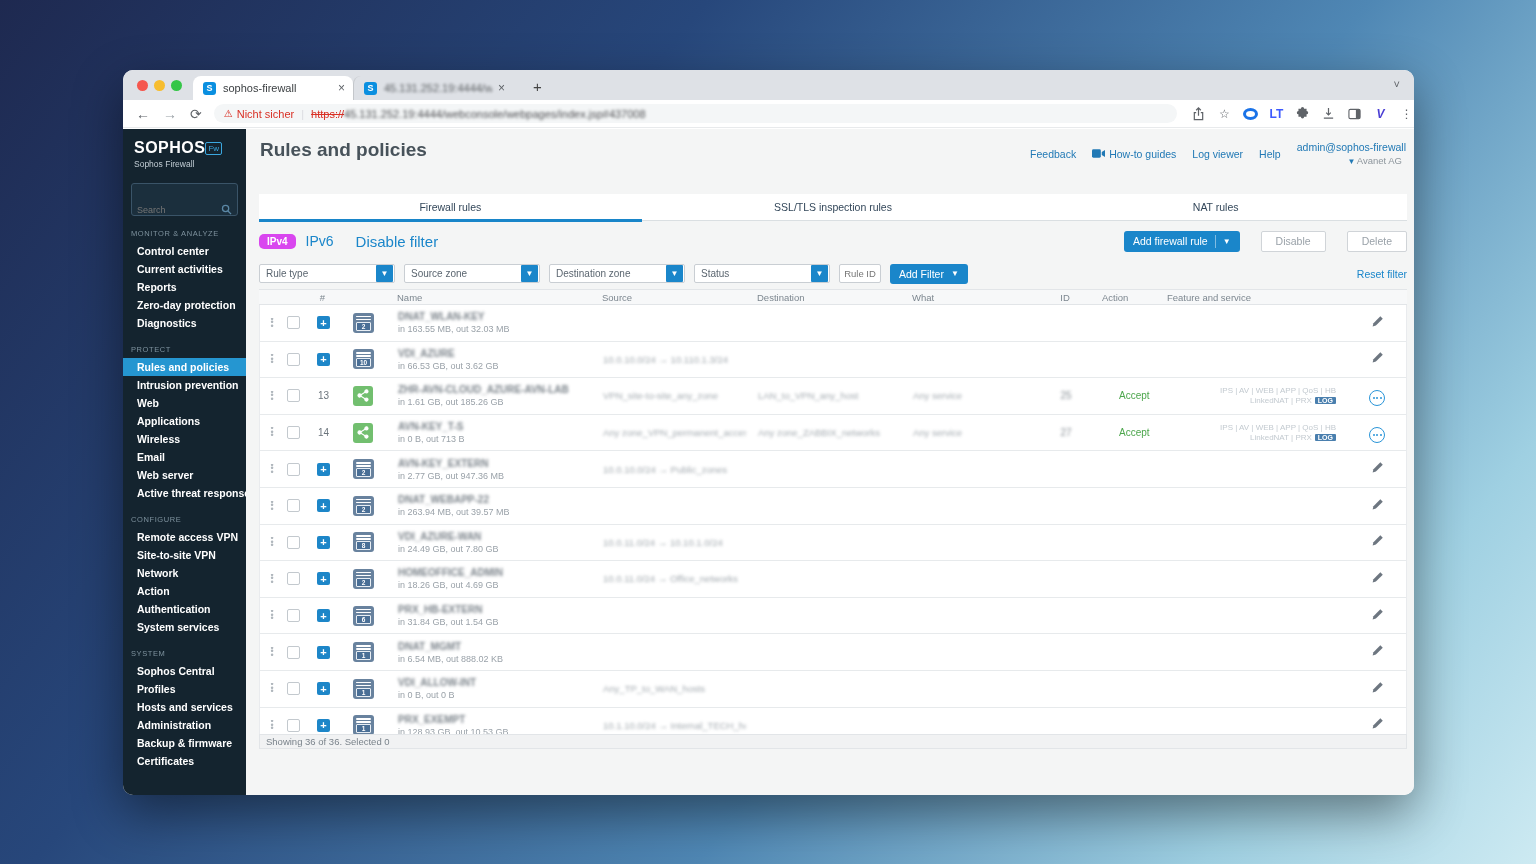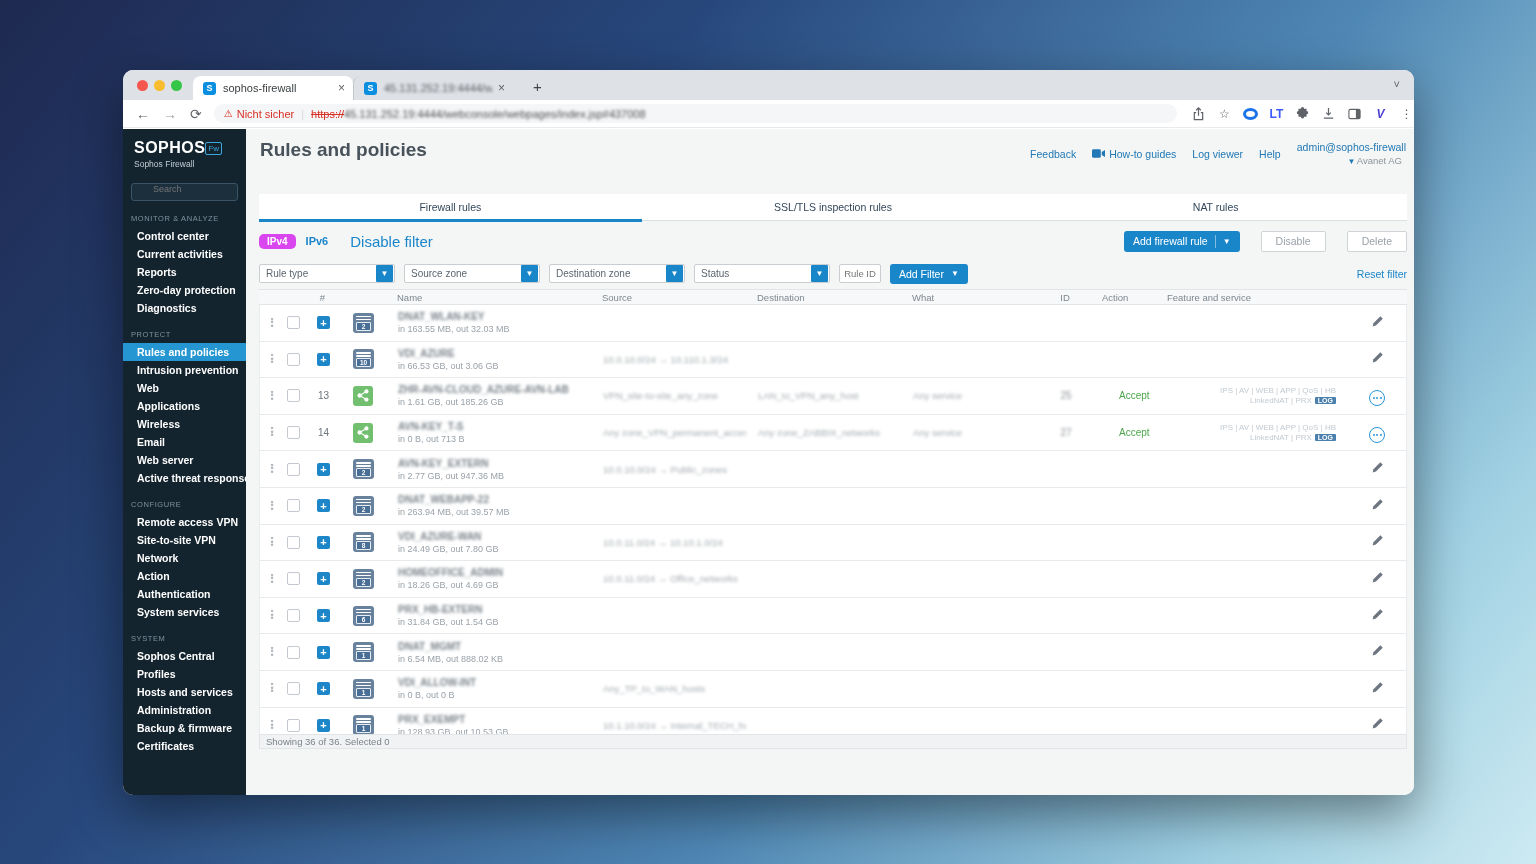--- a/index.html
+++ b/index.html
@@ -41,43 +41,43 @@
   .vlogo { font-weight:bold; font-style:italic; color:#4b3fd4; font-size:13px; }
 
   
   .app { position:absolute; top:59px; left:0; right:0; bottom:0; display:flex; }
   .sidebar { width:123px; background:#14242f; color:#fff; flex:0 0 auto; overflow:hidden; }
   .logo { padding:10px 0 0 11px; }
   .logoline { display:flex; align-items:center; }
   .logotxt { font-size:16px; font-weight:800; letter-spacing:.5px; color:#fff; }
   .logobadge { font-size:8px; color:#3ba8e0; border:1px solid #3ba8e0; border-radius:2px; padding:1px 2px; font-weight:normal;}
   .product { font-size:8.5px; color:#c2cdd4; margin-top:2px; }
-  .searchbox { margin:14px 8px 0 8px; height:18px; border:1px solid #3a5468; border-radius:3px; background:#1b2f3d;
-    display:flex; align-items:flex-start; padding:0 21px; }
+  .searchbox { margin:14px 8px 0 8px; height:33px; border:1px solid #3a5468; border-radius:3px; background:#1b2f3d;
+    display:flex; align-items:flex-end; padding:0 5px; }
   .searchbox input { flex:1; background:transparent; border:none; outline:none; color:#aebbc4; font-size:9px; width:70px; font-family:"Liberation Sans",sans-serif;}
   .seclabel { font-size:7.5px; color:#7e929e; letter-spacing:.6px; margin:13px 0 4px 8px; }
   .sitem { font-size:10.5px; font-weight:600; color:#fff; padding:2px 0 2px 14px; line-height:14px; cursor:pointer; white-space:nowrap; }
   .sitem.active { background:#2596d1; }
 
   .main { flex:1; background:#f4f5f5; position:relative; overflow:hidden; }
   .pagetitle { position:absolute; left:14px; top:10px; font-size:19px; color:#47525a; }
   .hlinks { position:absolute; right:8px; top:12px; display:flex; gap:16px; font-size:10.5px; color:#2179b5; align-items:center; }
   .hlinks .lk { display:flex; align-items:center; gap:4px; }
   .acct { color:#2179b5;flex-direction:column; }
   .acct .caret { font-size:8px; }
   .company { position:absolute; right:12px; top:26px; font-size:9.5px; color:#8d969d; }
 
   .card-tabs { position:absolute; left:13px; top:65px; width:1148px; height:27px; background:#fff; display:flex;
     border-bottom:1px solid #dadfe2; }
   .rtab { flex:1; display:flex; align-items:center; justify-content:center; font-size:10.5px; color:#33475a; position:relative; cursor:pointer;}
   .rtab.active::after { content:""; position:absolute; left:0; right:0; bottom:-2px; height:3px; background:#1885c9; }
 
   .controls { position:absolute; left:13px; top:101px; width:1148px; height:22px; display:flex; align-items:center; }
   .pill { background:#d946ef; color:#fff; font-size:10px; font-weight:bold; border-radius:5px; padding:2px 8px; }
-  .ipv6 { color:#1a86ca; font-size:11px; font-weight:bold; margin-left:10px; }
+  .ipv6 { color:#1a86ca; font-size:14px; font-weight:normal; margin-left:10px; }
   .linkbtn { color:#1a86ca; font-size:15px; margin-left:22px; }
   .ctl-right { margin-left:auto; display:flex; gap:21px; }
   .bluebtn { background:#1a86ca; color:#fff; font-size:10.5px; border:none; border-radius:3px; height:21px;
     padding:0 9px; display:flex; align-items:center; gap:7px; font-family:"Liberation Sans",sans-serif; }
   .bluebtn .sep { width:1px; height:13px; background:rgba(255,255,255,.45); }
   .bluebtn .caret { font-size:8px; }
   .graybtn { background:#fff; color:#9aa2a9; font-size:10.5px; border:1px solid #d0d4d8; border-radius:2px; height:21px; padding:0 14px; font-family:"Liberation Sans",sans-serif;}
 
   .filters { position:absolute; left:13px; top:134px; width:1148px; height:21px; display:flex; align-items:center; gap:9px; }
   .dd { width:136px; height:19px; background:#fff; border:1px solid #c9ced3; border-radius:2px; display:flex; align-items:center; }
@@ -380,21 +380,21 @@
               </div>
               <div>
                 <div class="gicon">
                   <i></i>
                   <i></i>
                   <i class="gb">10</i>
                 </div>
               </div>
               <div class="namec">
                 <div class="rname blur">VDI_AZURE</div>
-                <div class="rstats">in 66.53 GB, out 3.06 GB</div>
+                <div class="rstats">in 66.53 GB, out 3.62 GB</div>
               </div>
               <div class="cell blur">10.0.10.0/24 → 10.110.1.3/24</div>
               <div class="cell blur"></div>
               <div class="cell blur"></div>
               <div class="cell blur numc"></div>
               <div class="acceptc"></div>
               <div class="featc"></div>
               <div class="editc"><span class="pencil"><svg viewBox="0 0 16 16">
                     <path d="M2 14l1-4 8.5-8.5 3 3L6 13l-4 1z"></path>
                   </svg></span></div>

